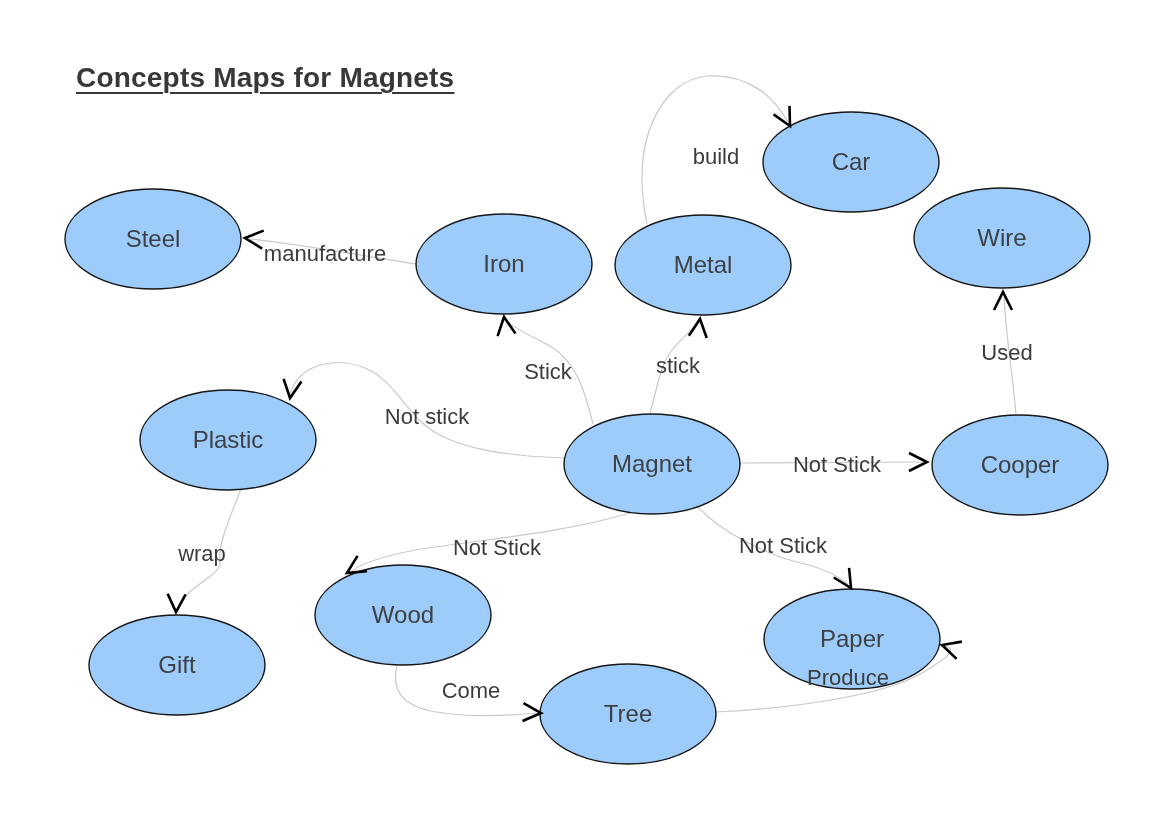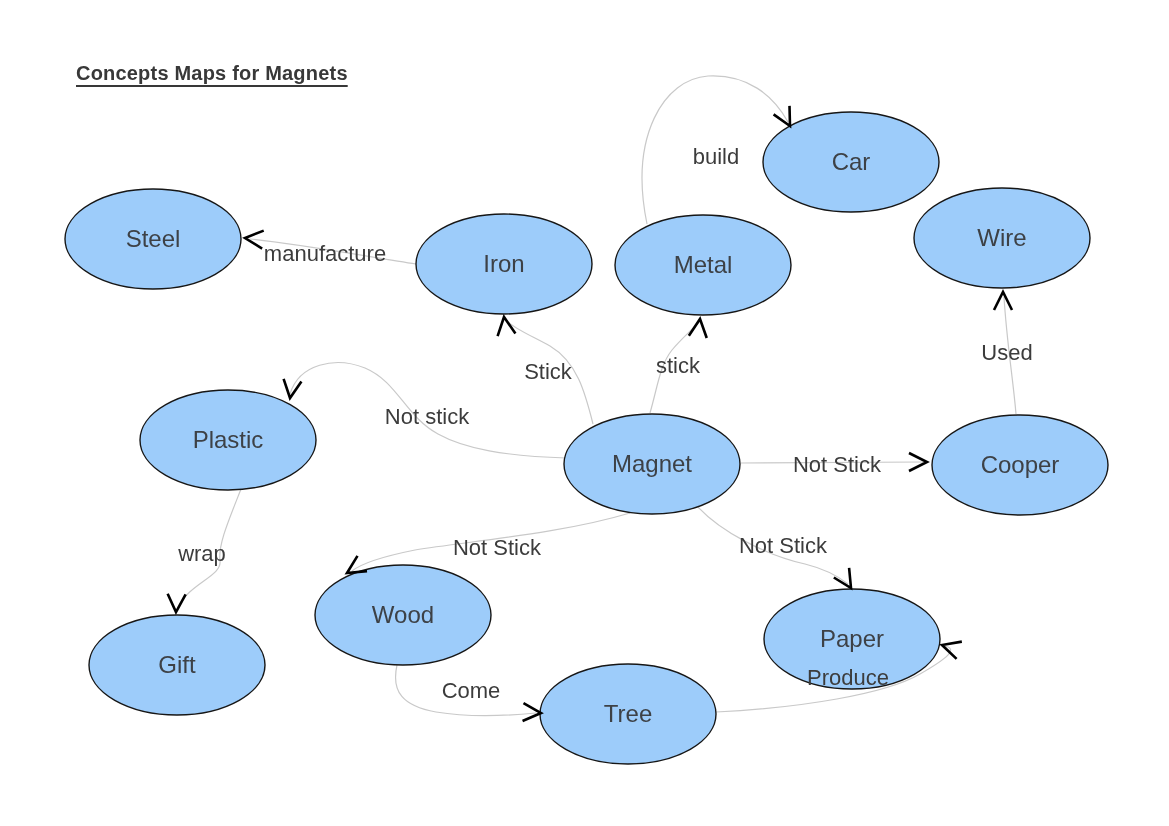--- a/index.html
+++ b/index.html
@@ -8,21 +8,21 @@
     --title-text:#383838; --background:#ffffff;
   }
   html,body{margin:0;padding:0;}
   body{
     width:1169px;height:826px;background:var(--background);
     font-family:"Liberation Sans", sans-serif;overflow:hidden;position:relative;
   }
   .canvas{position:absolute;inset:0;}
   h1.diagram-title{
     position:absolute;left:76px;top:62px;margin:0;
-    font-size:20px;font-weight:bold;color:var(--title-text);
+    font-size:28px;font-weight:bold;color:var(--title-text);
     text-decoration:underline;text-decoration-thickness:2px;text-underline-offset:5px;
     letter-spacing:0.2px;
   }
   svg.map{position:absolute;left:0;top:0;}
   .edge{fill:none;stroke:var(--edge-line);stroke-width:1.2;}
   .arrow{fill:none;stroke:var(--arrow);stroke-width:2.6;stroke-linejoin:miter;}
   .node ellipse{fill:var(--node-fill);stroke:var(--node-stroke);stroke-width:1.4;cursor:pointer;}
   .node-label{
     font-family:"Liberation Sans", sans-serif;font-size:24px;fill:var(--node-text);
     text-anchor:middle;pointer-events:none;

